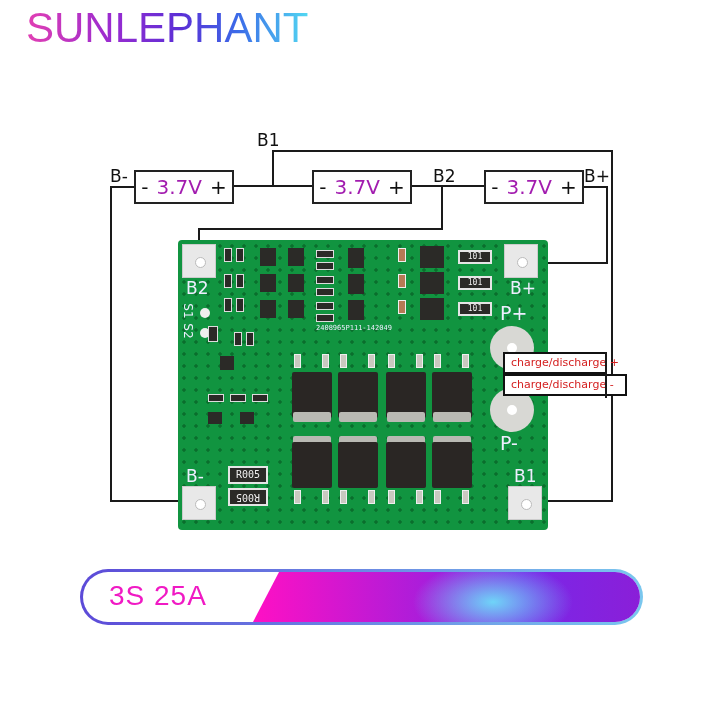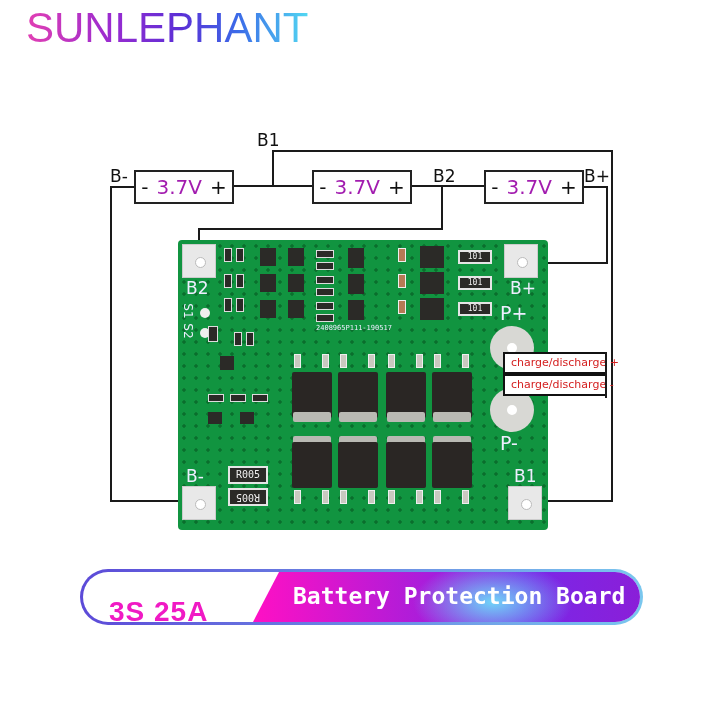--- a/index.html
+++ b/index.html
@@ -25,21 +25,21 @@
   .res{position:absolute;width:34px;height:14px;background:#2b2a27;border:2px solid #e5e5e5;color:#eee;font-size:8px;text-align:center;line-height:10px;font-family:"DejaVu Sans Mono",monospace}
   .cap{position:absolute;width:8px;height:14px;background:#b57a55;border:1px solid #eee}
   .term{position:absolute;width:44px;height:44px;border-radius:50%;background:#d8d8d4}
   .term::after{content:"";position:absolute;left:17px;top:17px;width:10px;height:10px;border-radius:50%;background:#fff}
   .callout{position:absolute;border:2px solid #111;background:#fff;color:#d42020;font-size:11px;height:22px;line-height:18px;padding-left:6px;white-space:nowrap}
   #banner{left:80px;top:569px;width:563px;height:56px;border-radius:28px;overflow:hidden;
     background:linear-gradient(90deg,#5c4ad8,#7ac7ee);padding:3px}
   #banner-inner{position:relative;width:100%;height:100%;border-radius:26px;background:#fff;overflow:hidden}
   #banner-right{position:absolute;left:170px;top:0;right:0;bottom:0;clip-path:polygon(26px 0,100% 0,100% 100%,0 100%);
     background:radial-gradient(ellipse 80px 40px at 62% 60%,#6fd4f8 0%,transparent 100%),linear-gradient(90deg,#ff10c4 0%,#b21cd8 40%,#7a27e8 70%,#8a1fd8 100%)}
-  #spec{position:absolute;left:26px;top:24px;font-size:28px;font-weight:bold;color:#f01ac4;font-family:"Liberation Sans",sans-serif;letter-spacing:1px}
+  #spec{position:absolute;left:26px;top:8px;font-size:28px;font-weight:normal;color:#f01ac4;font-family:"Liberation Sans",sans-serif;letter-spacing:1px}
   #title{position:absolute;left:210px;top:11px;font-size:23px;color:#fff;font-family:"DejaVu Sans Mono",monospace;font-weight:bold}
 </style>
 </head>
 <body>
 
 <div id="brand" class="abs">SUNLEPHANT</div>
 
 <div>
 
   <div class="wire" style="left:272px;top:150px;width:2px;height:35px"></div>
@@ -91,21 +91,21 @@
   <div class="pad" style="left:330px;top:246px"></div>
 
   <span class="silk" style="left:8px;top:38px">B2</span>
   <span class="silk" style="left:332px;top:38px">B+</span>
   <span class="silk" style="left:322px;top:62px;font-size:19px">P+</span>
   <span class="silk" style="left:322px;top:192px;font-size:19px">P-</span>
   <span class="silk" style="left:8px;top:226px">B-</span>
   <span class="silk" style="left:336px;top:226px">B1</span>
   <span class="silk" style="left:2px;top:64px;font-size:12px;transform:rotate(90deg)">S1</span>
   <span class="silk" style="left:2px;top:84px;font-size:12px;transform:rotate(90deg)">S2</span>
-  <span class="silk" style="left:138px;top:84px;font-size:7px;font-family:'DejaVu Sans Mono',monospace">2408965P111-190517</span>
+  <span class="silk" style="left:138px;top:84px;font-size:7px;font-family:'DejaVu Sans Mono',monospace">2408965P111-142049</span>
 
   <div class="abs" style="left:22px;top:68px;width:10px;height:10px;border-radius:50%;background:#eee"></div>
   <div class="abs" style="left:22px;top:88px;width:10px;height:10px;border-radius:50%;background:#eee"></div>
 
   <div class="smd" style="left:46px;top:8px;width:8px;height:14px"></div>
   <div class="smd" style="left:58px;top:8px;width:8px;height:14px"></div>
   <div class="smd" style="left:46px;top:34px;width:8px;height:14px"></div>
   <div class="smd" style="left:58px;top:34px;width:8px;height:14px"></div>
   <div class="smd" style="left:46px;top:58px;width:8px;height:14px"></div>
   <div class="smd" style="left:58px;top:58px;width:8px;height:14px"></div>
@@ -189,22 +189,21 @@
     <div class="leg" style="left:238px;top:250px"></div>
     <div class="leg" style="left:256px;top:250px"></div>
     <div class="leg" style="left:284px;top:250px"></div>
   </div>
 
   <div class="term" style="left:312px;top:86px"></div>
   <div class="term" style="left:312px;top:148px"></div>
 </div>
 
 <div class="callout" style="left:503px;top:352px;width:104px">charge/discharge +</div>
-<div class="callout" style="left:503px;top:374px;width:104px">charge/discharge -</div>
+<div class="callout" style="left:503px;top:374px;width:124px">charge/discharge -</div>
 <div class="wire" style="left:605px;top:352px;width:2px;height:46px"></div>
 
 <div id="banner" class="abs">
   <div id="banner-inner">
     <div id="banner-right"></div>
     <span id="spec">3S 25A</span>
-    <span id="title">Battery Protection Board</span>
   </div>
 </div>
 
 </body></html>

